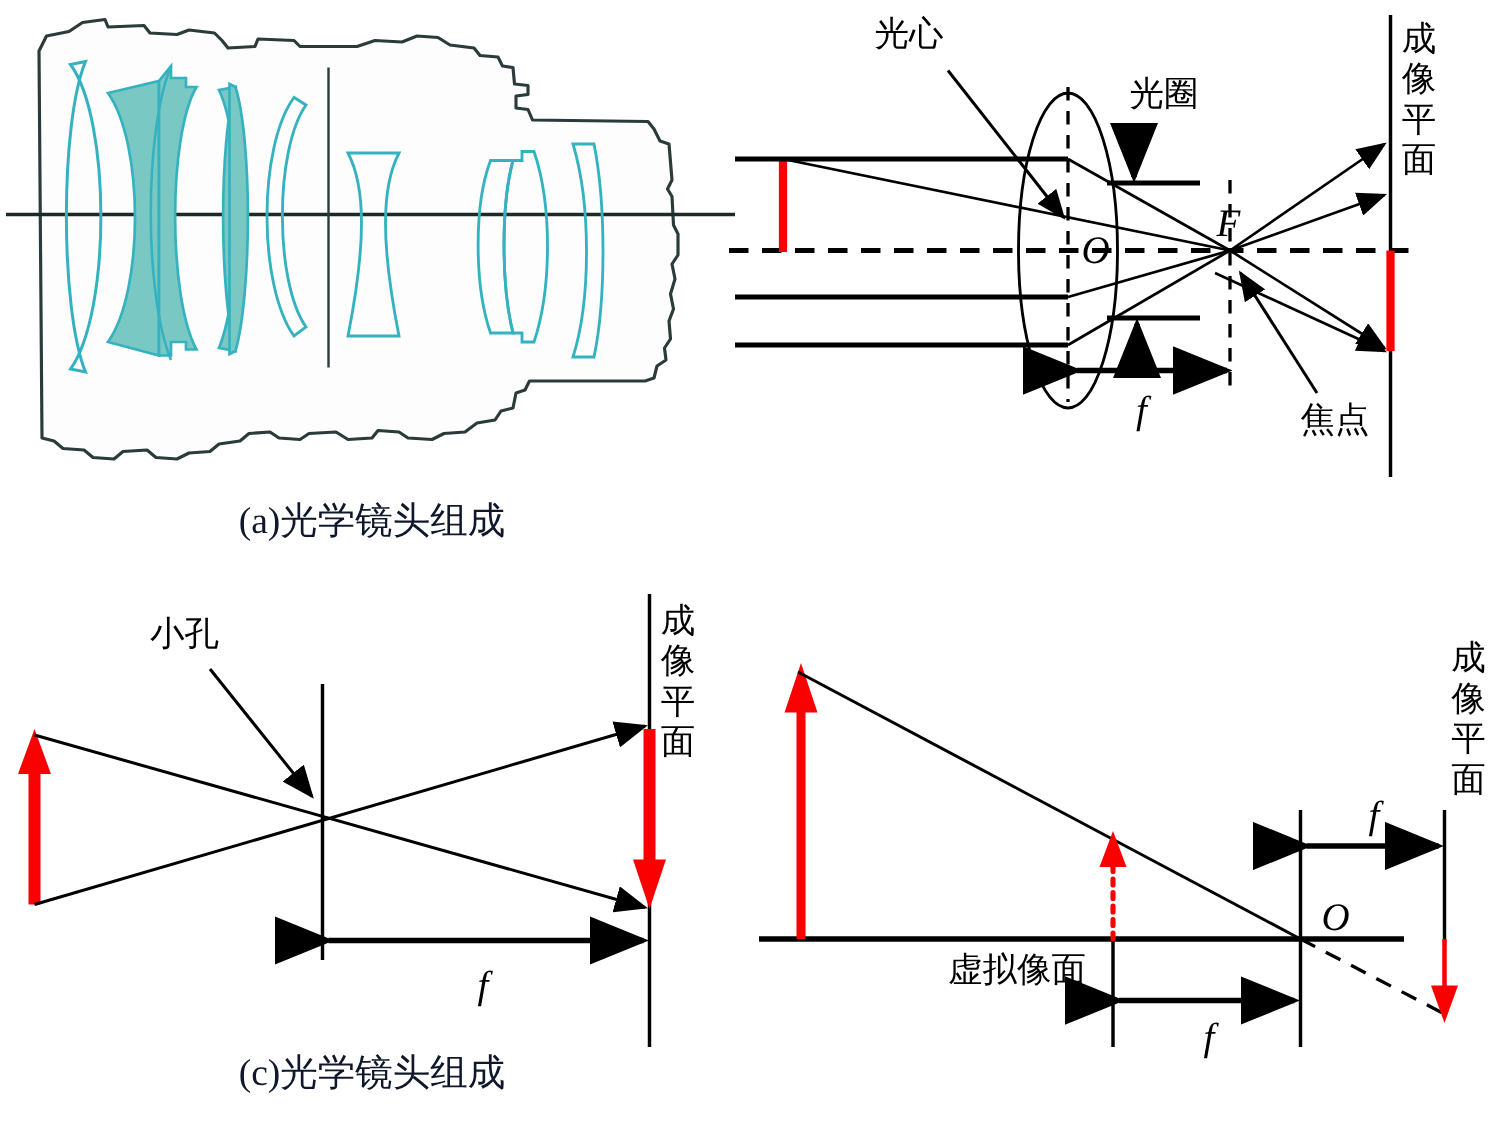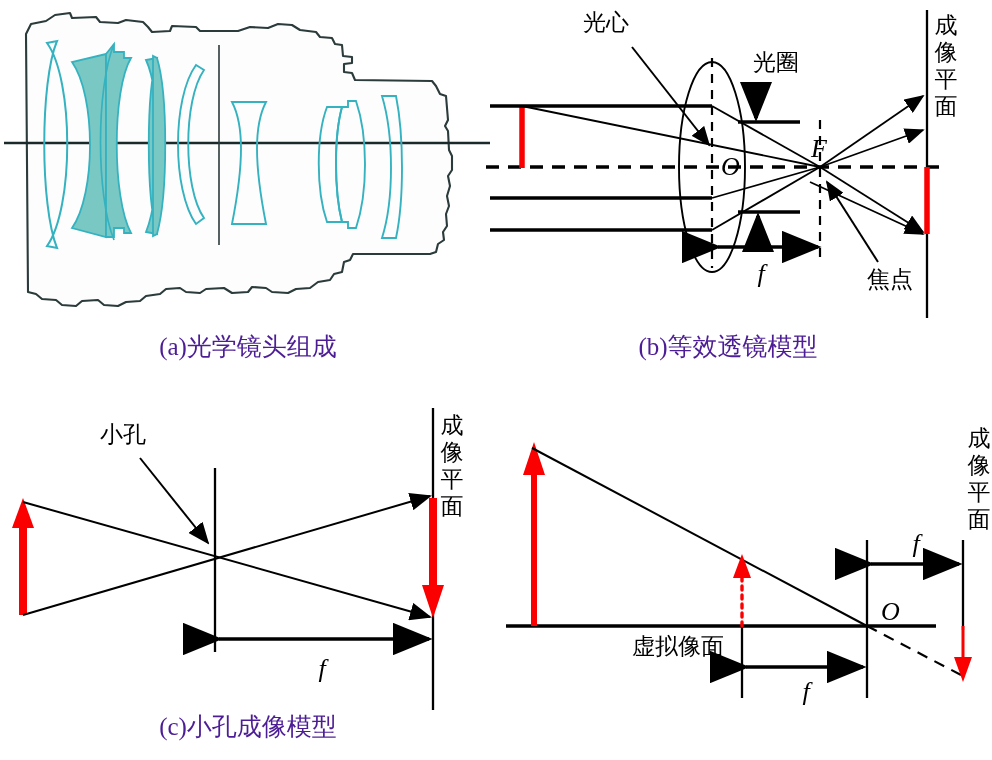--- a/index.html
+++ b/index.html
@@ -1,21 +1,21 @@
 <!DOCTYPE html>
 <html><head>
 <meta charset="utf-8">
 <style>
   html,body{margin:0;padding:0;background:#ffffff;}
   body{width:992px;height:760px;font-family:"Liberation Serif",serif;color:#000;}
   #stage{position:relative;width:992px;height:760px;overflow:hidden;background:#fff;}
   .panel{position:absolute;}
   .caption{
     position:absolute;text-align:center;width:100%;
-    font-family:"Liberation Serif",serif;font-size:25px;color:#4c1d95;
+    font-family:"Liberation Serif",serif;font-size:25px;color:#0f172a;
     letter-spacing:0px;white-space:nowrap;
   }
   svg{display:block;overflow:visible;}
   .lbl{font-family:"Liberation Serif",serif;font-size:23px;fill:#000;}
   .lbl-it{font-family:"Liberation Serif",serif;font-style:italic;font-size:26px;fill:#000;}
   .vtext{font-family:"Liberation Serif",serif;font-size:23px;fill:#000;}
 </style>
 </head>
 <body>
 
@@ -130,24 +130,23 @@
 
       <g>
         <text class="vtext" x="466" y="33" text-anchor="middle">成</text>
         <text class="vtext" x="466" y="60" text-anchor="middle">像</text>
         <text class="vtext" x="466" y="87" text-anchor="middle">平</text>
         <text class="vtext" x="466" y="114" text-anchor="middle">面</text>
       </g>
       <text x="-9999" y="-9999" style="font-size:1px;fill:transparent;">成像平面</text>
     </svg>
 
-    <div class="caption" style="top:330px;">(b)等效透镜模型</div>
-  </div>
-
-  <div class="panel" style="left:0px;top:380px;width:496px;height:380px;">
+  </div>
+
+  <div class="panel" style="left:0px;top:368px;width:496px;height:380px;">
 
     <svg width="496" height="325" viewBox="0 0 496 325">
       <defs>
         <marker id="cArrow" markerWidth="11" markerHeight="9" refX="10" refY="4.5" orient="auto">
           <path d="M0,0 L11,4.5 L0,9 z" fill="#000"></path>
         </marker>
         <marker id="cArrowRed" markerWidth="7" markerHeight="6.5" refX="3.5" refY="6" orient="auto">
           <path d="M3.5,0 L7,6.5 L0,6.5 z" fill="#fa0000"></path>
         </marker>
       </defs>
@@ -178,21 +177,21 @@
 
       <g>
         <text class="vtext" x="452" y="53" text-anchor="middle">成</text>
         <text class="vtext" x="452" y="80" text-anchor="middle">像</text>
         <text class="vtext" x="452" y="107" text-anchor="middle">平</text>
         <text class="vtext" x="452" y="134" text-anchor="middle">面</text>
       </g>
       <text x="-9999" y="-9999" style="font-size:1px;fill:transparent;">成像平面</text>
     </svg>
 
-    <div class="caption" style="top:330px;">(c)小孔成像模型</div>
+    <div class="caption" style="top:330px;">(c)光学镜头组成</div>
   </div>
 
   <div class="panel" style="left:496px;top:380px;width:496px;height:380px;">
 
     <svg width="496" height="325" viewBox="0 0 496 325">
       <defs>
         <marker id="dArrow" markerWidth="11" markerHeight="9" refX="10" refY="4.5" orient="auto">
           <path d="M0,0 L11,4.5 L0,9 z" fill="#000"></path>
         </marker>
       </defs>

